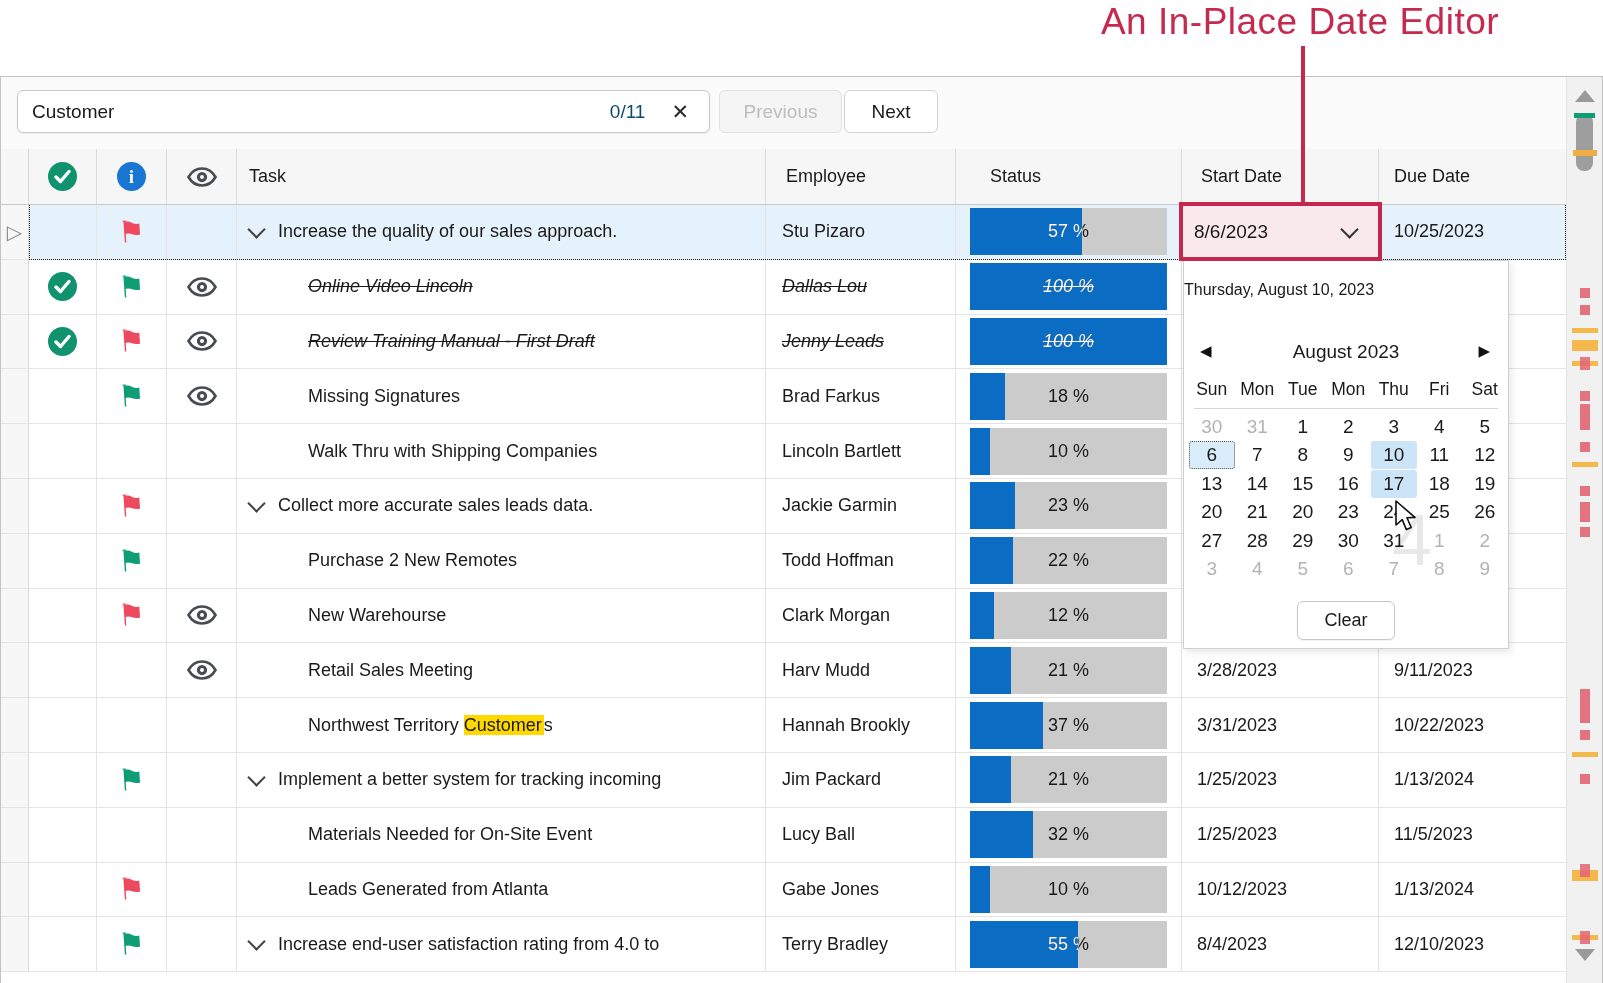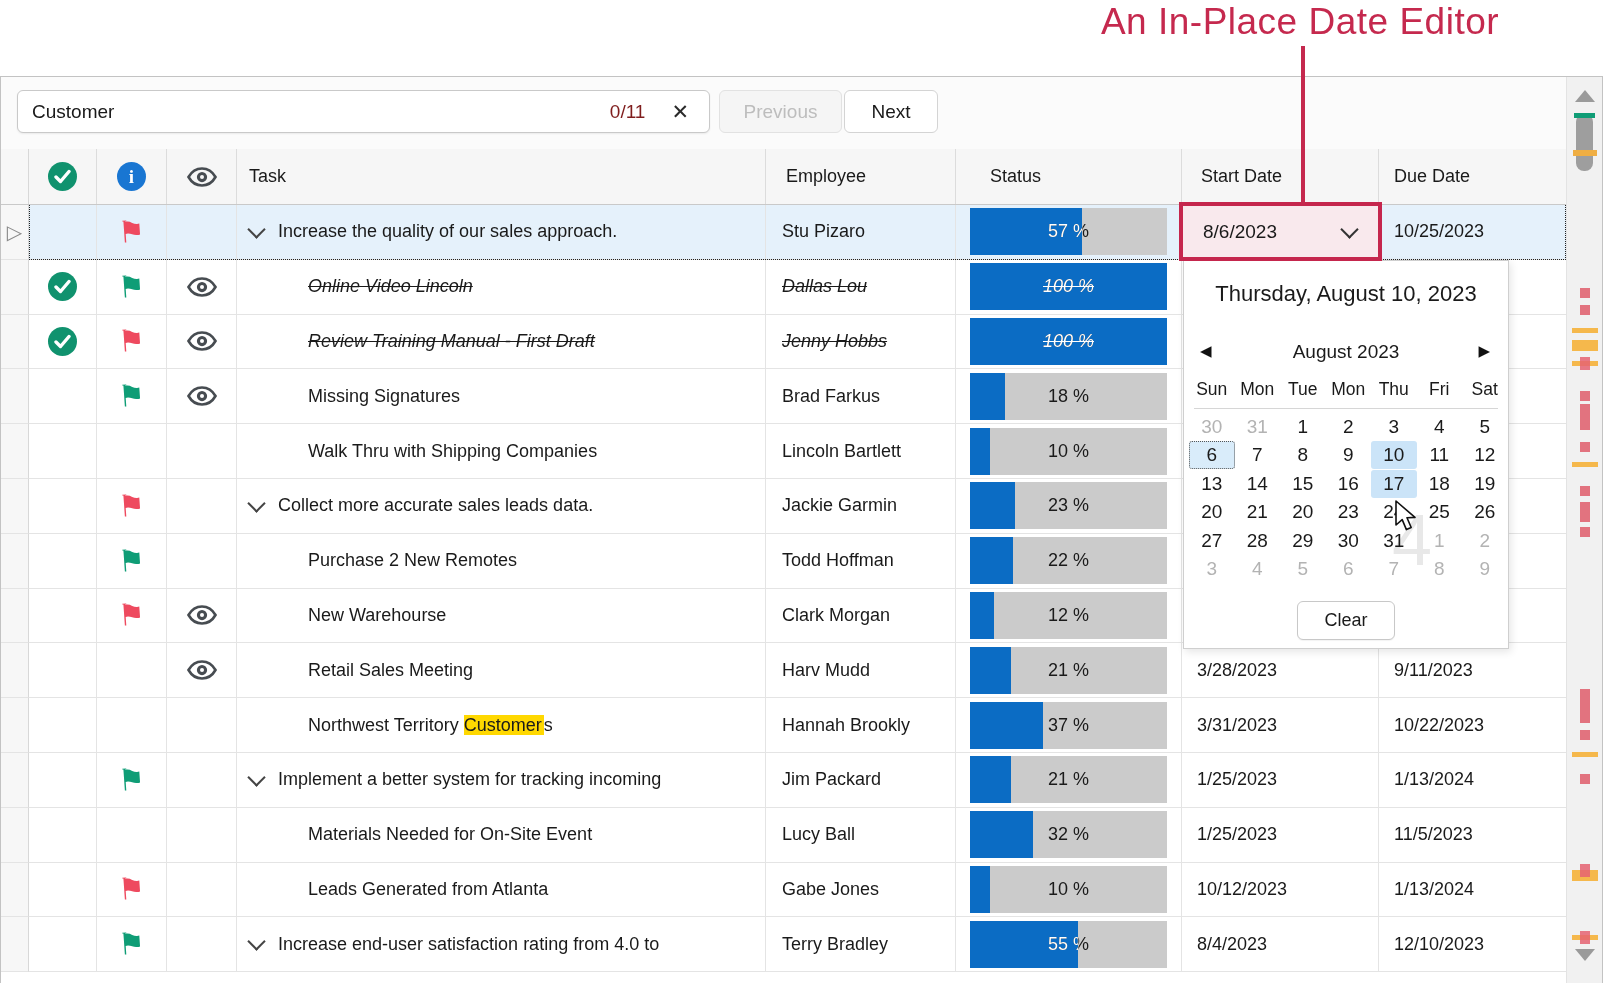--- a/index.html
+++ b/index.html
@@ -20,21 +20,21 @@
     border:1px solid #c3c3c3;border-bottom:none;background:#fff;overflow:hidden;
   }
   
   .search-panel{position:absolute;left:0;top:0;width:1565px;height:72px;background:#fbfbfb;border-bottom:1px solid #e6e6e6;}
   .search-box{
     position:absolute;left:16px;top:13px;width:693px;height:43px;background:#fff;
     border:1px solid #c9c9c9;border-radius:6px;box-shadow:0 1px 2px rgba(0,0,0,.07);
     display:flex;align-items:center;box-sizing:border-box;
   }
   .search-text{font-size:19px;padding-left:14px;flex:1;}
-  .search-counter{font-size:19px;color:#7f1d1d;margin-right:26px;}
+  .search-counter{font-size:19px;color:#0c4a6e;margin-right:26px;}
   .search-clear{font-size:21px;color:#2a2a2a;margin-right:20px;cursor:pointer;line-height:1;}
   .btn{
     position:absolute;top:13px;height:43px;border:1px solid #d4d4d4;border-radius:6px;
     display:flex;align-items:center;justify-content:center;font-size:19px;box-sizing:border-box;
   }
   .btn-prev{left:718px;width:123px;background:#f5f5f5;color:#bdbdbd;border-color:#e2e2e2;}
   .btn-next{left:843px;width:94px;background:#fff;color:#1a1a1a;}
   
   .grid-header{position:absolute;left:0;top:72px;height:56px;width:1565px;display:flex;background:#f6f6f6;border-bottom:1px solid #c9c9c9;box-sizing:border-box;}
   .hcell{box-sizing:border-box;border-right:1px solid #dcdcdc;display:flex;align-items:center;font-size:18px;}
@@ -71,28 +71,28 @@
   .bar .lbl{position:absolute;inset:0;display:flex;align-items:center;justify-content:center;font-size:18px;}
   .bar .lbl.dark{color:#1a1a1a;}
   .bar .lbl.white{color:#fff;}
   
   .eye-svg{display:block;}
   
   .editor-box{
     position:absolute;left:1179px;top:202px;width:203px;height:59px;box-sizing:border-box;
     border:4px solid #c5264d;background:#f9e9ed;z-index:30;display:flex;align-items:center;
   }
-  .editor-value{font-size:19px;margin-left:20px;flex:1;}
+  .editor-value{font-size:19px;margin-left:11px;flex:1;}
   .editor-chev{width:11px;height:11px;border:solid #333;border-width:0 2.5px 2.5px 0;transform:rotate(45deg);margin-right:22px;margin-top:-5px;}
   
   .calendar{
     position:absolute;left:1183px;top:260px;width:326px;height:389px;background:#fff;
     border:1px solid #cfcfcf;box-shadow:2px 3px 8px rgba(0,0,0,.10);z-index:20;box-sizing:border-box;
   }
-  .cal-title{position:absolute;left:0;top:20px;width:100%;text-align:center;font-size:22px;}
+  .cal-title{position:absolute;left:0;top:20px;width:100%;font-size:16px;}
   .cal-nav{position:absolute;left:0;top:80px;width:100%;height:26px;}
   .cal-prev{position:absolute;left:16px;top:1px;font-size:15px;color:#111;font-family:"DejaVu Sans",sans-serif;cursor:pointer;}
   .cal-next{position:absolute;right:18px;top:1px;font-size:15px;color:#111;font-family:"DejaVu Sans",sans-serif;cursor:pointer;}
   .cal-month{position:absolute;left:0;width:100%;text-align:center;font-size:19px;}
   .cal-weekdays{position:absolute;left:5px;top:118px;display:flex;}
   .cal-weekdays span{width:45.5px;text-align:center;font-size:17.5px;}
   .cal-underline{position:absolute;left:10px;right:10px;top:147px;border-top:1px solid #d6d6d6;}
   .cal-weeks{position:absolute;left:5px;top:152px;}
   .cal-week{display:flex;height:28.4px;}
   .day{width:45.5px;height:28px;display:flex;align-items:center;justify-content:center;font-size:19px;border-radius:3px;box-sizing:border-box;cursor:default;}
@@ -256,21 +256,21 @@
               <path d="M12 1.2 C6.5 1.2 2.8 5.2 1.2 8 C2.8 10.8 6.5 14.8 12 14.8 C17.5 14.8 21.2 10.8 22.8 8 C21.2 5.2 17.5 1.2 12 1.2 Z" fill="none" stroke="#474c51" stroke-width="2.1"></path>
               <circle cx="12" cy="8" r="4.1" fill="#474c51"></circle>
               <circle cx="12" cy="8" r="1.6" fill="#fff"></circle>
             </svg>
           </span>
         </div>
         <div class="cell c-task task-cell">
           <span class="task-text child completed">Review Training Manual - First Draft</span>
         </div>
         <div class="cell c-emp emp-cell">
-          <span class="completed">Jenny Hobbs</span>
+          <span class="completed">Jenny Leads</span>
         </div>
         <div class="cell c-status">
           <div class="bar">
             <div class="fill" style="width:100%"></div>
             <div class="lbl dark completed">100 %</div>
             <div class="lbl white completed" style="clip-path:inset(0 0% 0 0)">100 %</div>
           </div>
         </div>
         <div class="cell c-start date-cell">
           <span></span>

